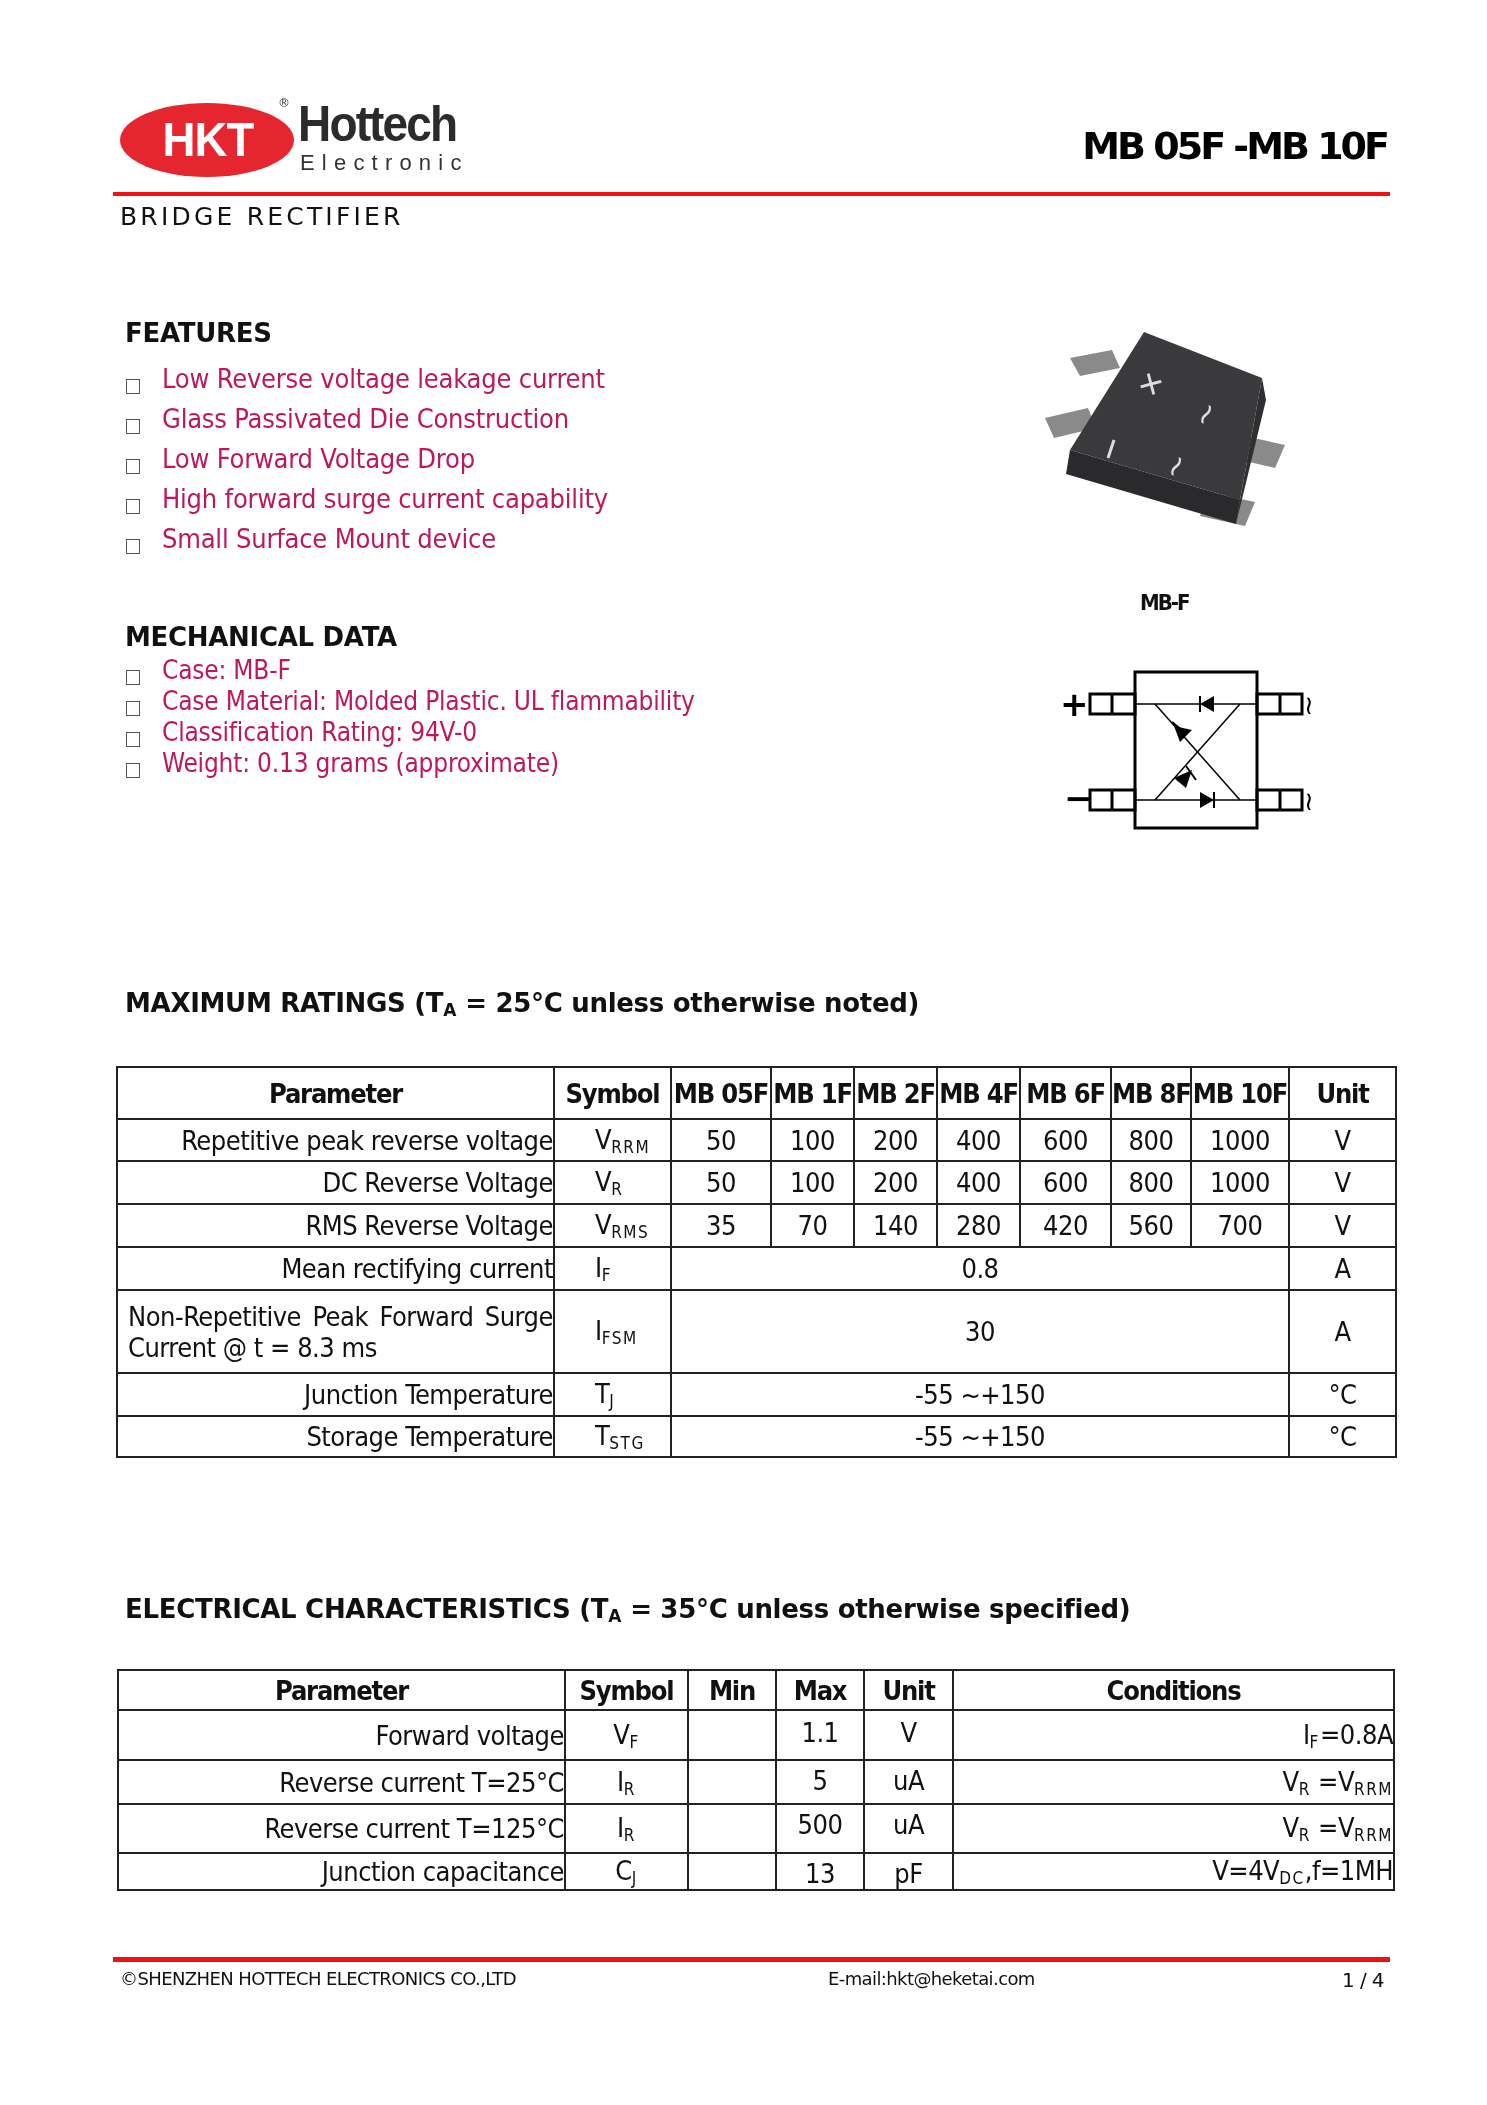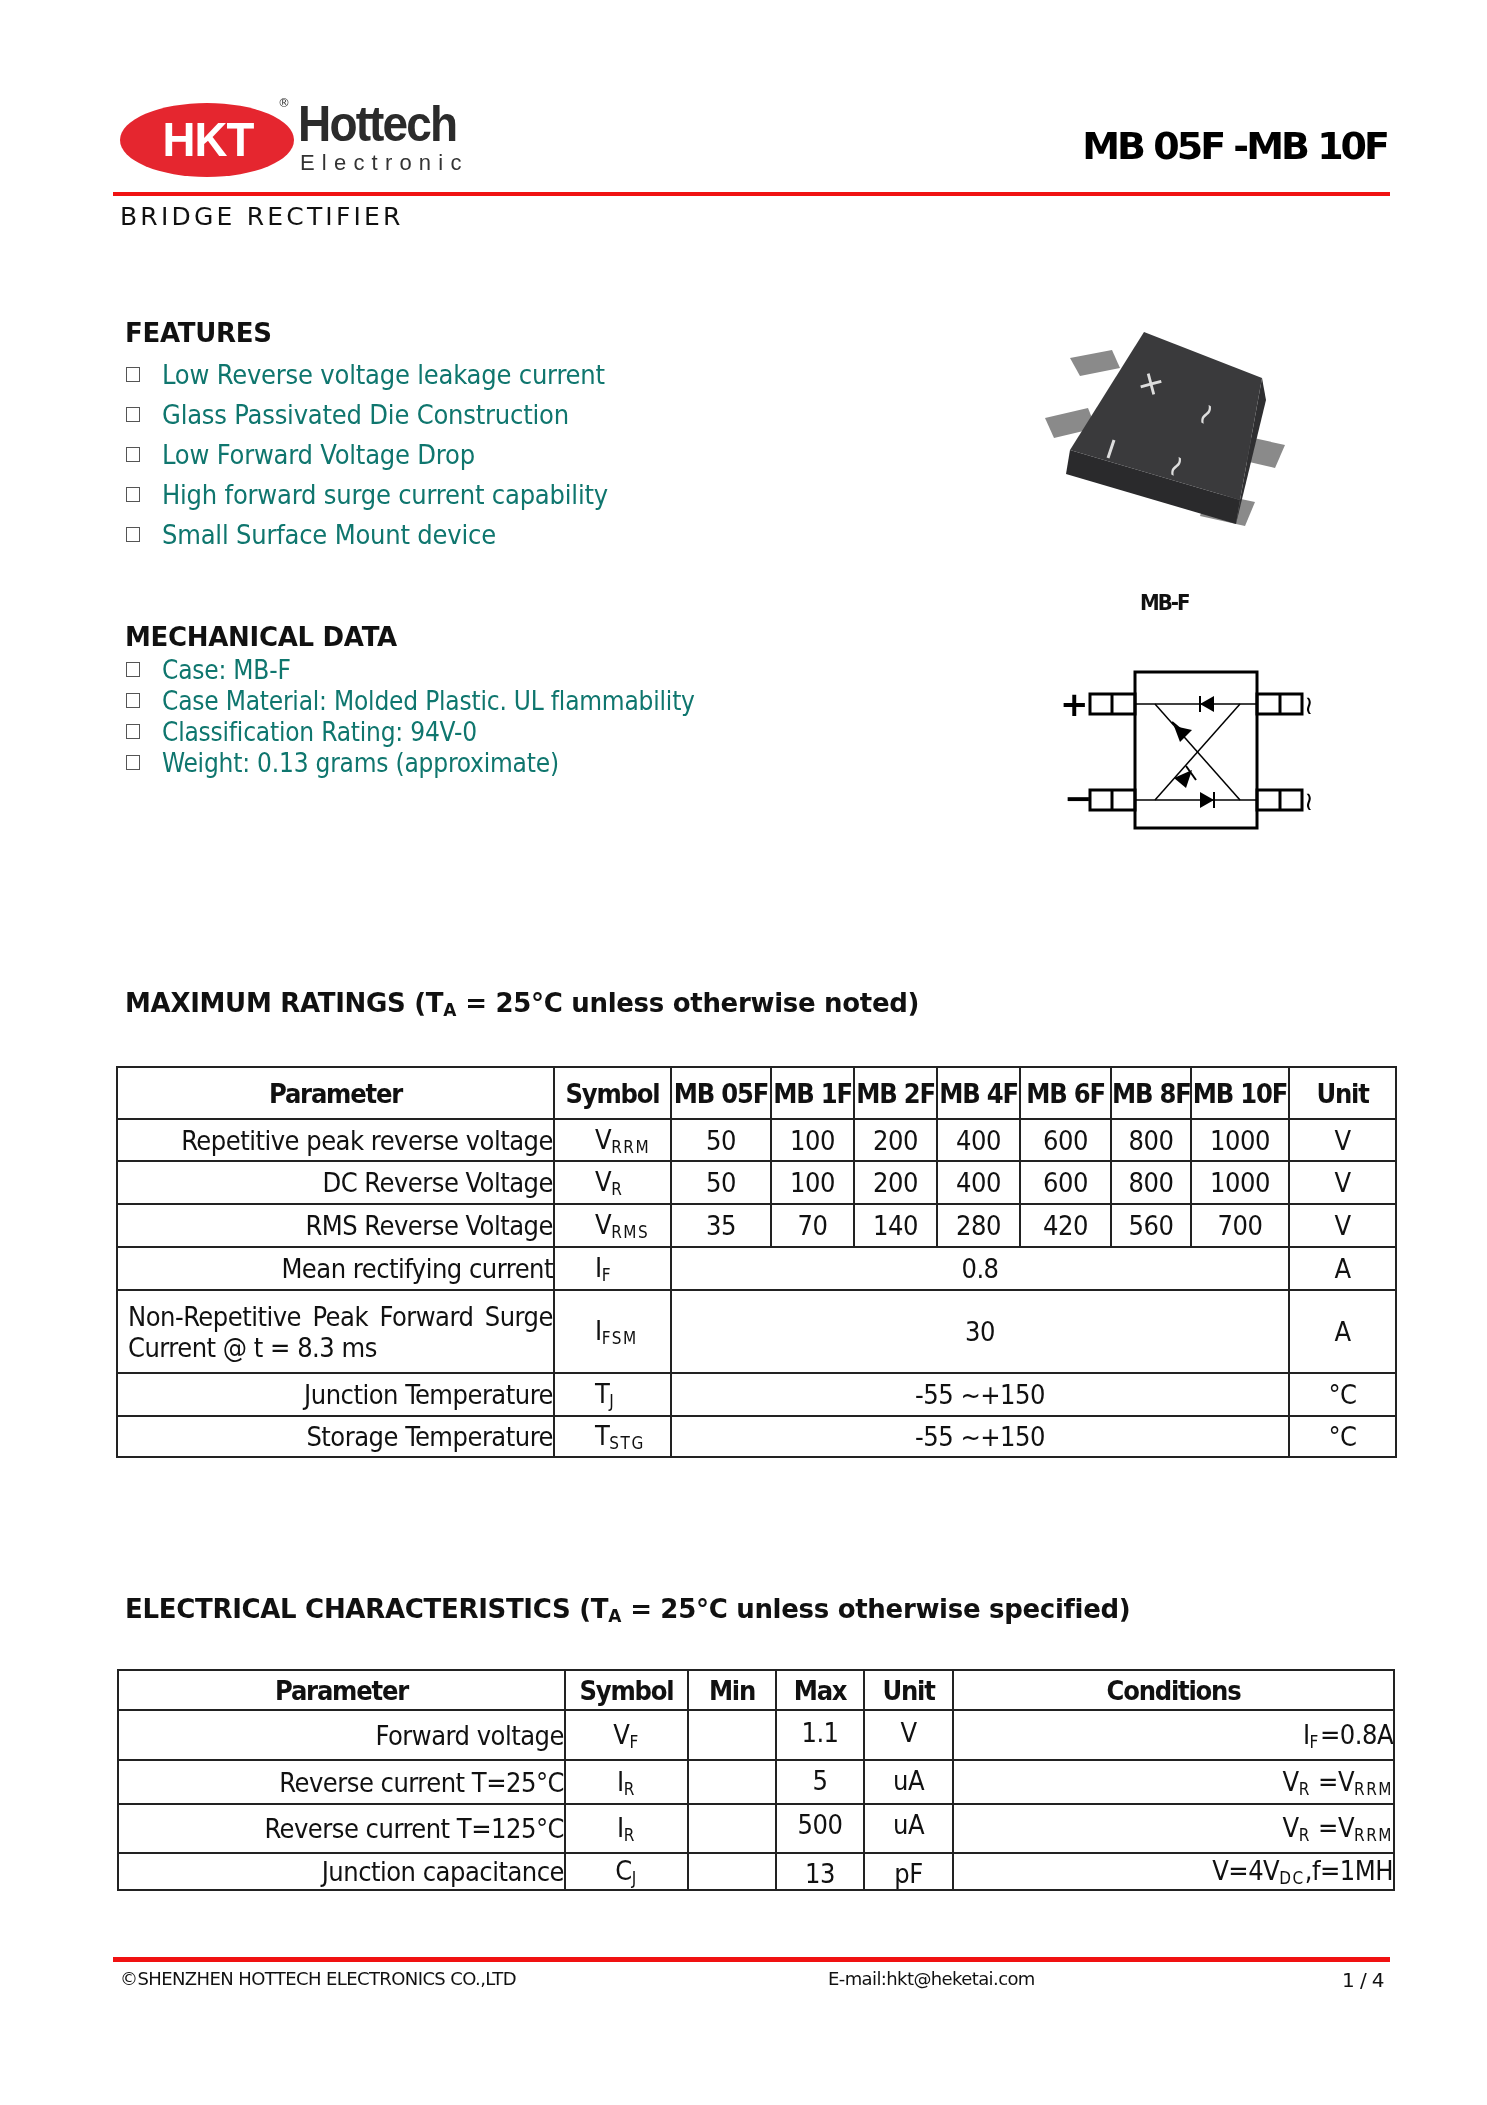--- a/index.html
+++ b/index.html
@@ -16,21 +16,21 @@
      font-size:50px; color:#2b2b2b; letter-spacing:-2px; line-height:56px; transform:scaleX(0.92); transform-origin:left; }
   .logo-sub { position:absolute; left:300px; top:150px; font-family:"Liberation Sans",sans-serif; font-size:22px;
      color:#333; letter-spacing:7.2px; line-height:26px; }
   .part-title { position:absolute; right:100px; top:122px; font-family:"DejaVu Sans",sans-serif; font-weight:bold;
      font-size:38px; letter-spacing:-3px; color:#000; line-height:48px; }
   .redline { position:absolute; left:113px; width:1277px; height:4px; background:#f01212; }
   .subtitle { position:absolute; left:120px; top:202px; font-family:"DejaVu Sans",sans-serif; font-size:25px;
      letter-spacing:3.2px; color:#111; }
   .sec-title { position:absolute; font-family:"DejaVu Sans",sans-serif; font-weight:bold; font-size:26px; color:#111; letter-spacing:-0.3px; }
   .list { position:absolute; left:126px; margin:0; padding:0; list-style:none; }
-  .list li { display:flex; align-items:center; font-size:27px; color:#0f766e; white-space:nowrap; letter-spacing:-0.2px; }
+  .list li { display:flex; align-items:flex-end; font-size:27px; color:#be185d; white-space:nowrap; letter-spacing:-0.2px; }
   .box { display:inline-block; width:12px; height:13px; border:1px solid #555; margin-right:22px; flex:0 0 auto; }
   .feat li { height:40px; }
   .mech li { height:31px; font-size:26px; }
   .chip-label { position:absolute; left:1140px; top:590px; font-weight:bold; font-size:22px; letter-spacing:-2px; }
   table.t { position:absolute; border-collapse:collapse; table-layout:fixed; }
   table.t td, table.t th { border:2px solid #222; padding:0; text-align:center; font-size:27px; font-weight:normal;
      overflow:hidden; white-space:nowrap; letter-spacing:-0.5px; }
   table.t th { font-weight:bold; letter-spacing:-1.2px; }
   table.t td.param { text-align:right; padding-left:15px; }
   table.t td.param2 { text-align:justify; text-align-last:left; padding-left:10px; padding-right:0; white-space:normal; line-height:31px; }
@@ -224,21 +224,21 @@
   </tr>
   <tr style="height:41px">
     <td class="param">Storage  Temperature</td>
     <td class="sym"><span>T</span><span class="sub">STG</span></td>
     <td colspan="7">-55 ~+150</td>
     <td>°C</td>
   </tr>
 </tbody>
   </table>
 
-<div class="sec-title" style="left:125px;top:1594px"><span>ELECTRICAL  CHARACTERISTICS  (T</span><span class="sub" style="font-size:17px;letter-spacing:0">A</span><span> = 25°C unless otherwise specified)</span></div>
+<div class="sec-title" style="left:125px;top:1594px"><span>ELECTRICAL  CHARACTERISTICS  (T</span><span class="sub" style="font-size:17px;letter-spacing:0">A</span><span> = 35°C unless otherwise specified)</span></div>
 
 <table class="t" style="left:117px;top:1669px;width:1276px">
   <colgroup>
     <col style="width:447px">
       <col style="width:123px">
       <col style="width:88px">
       <col style="width:88px">
       <col style="width:89px">
       <col style="width:441px">
   </colgroup>

